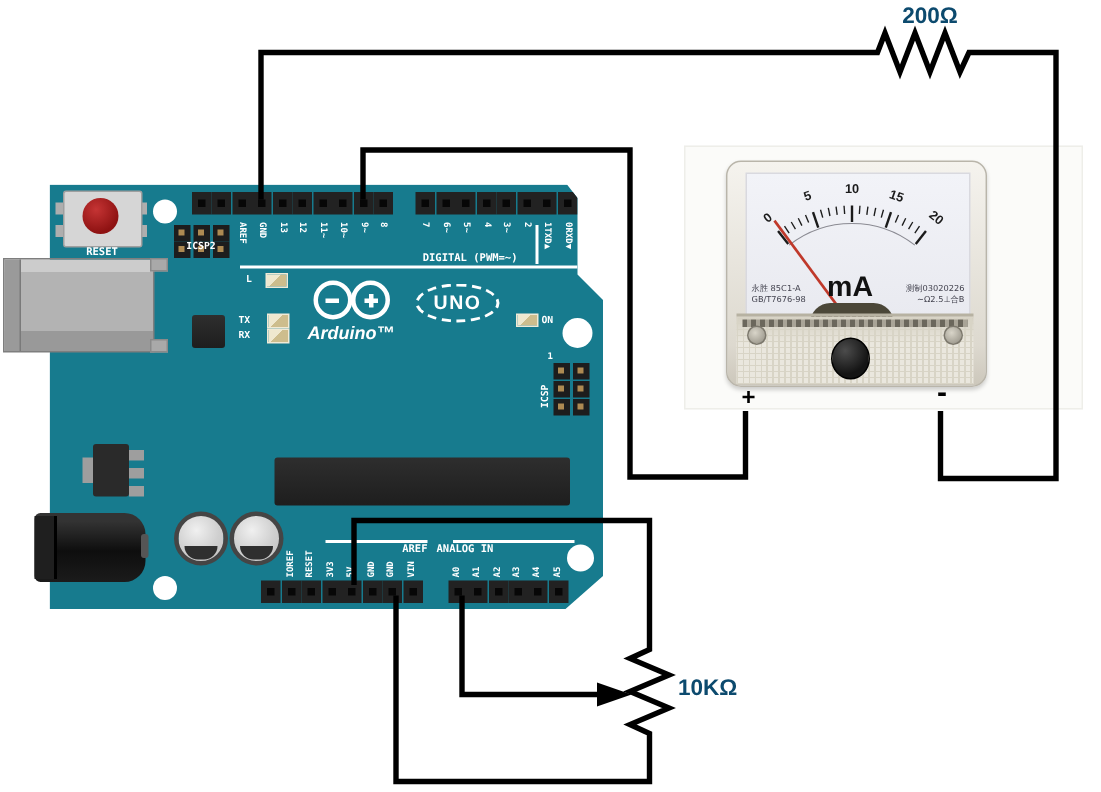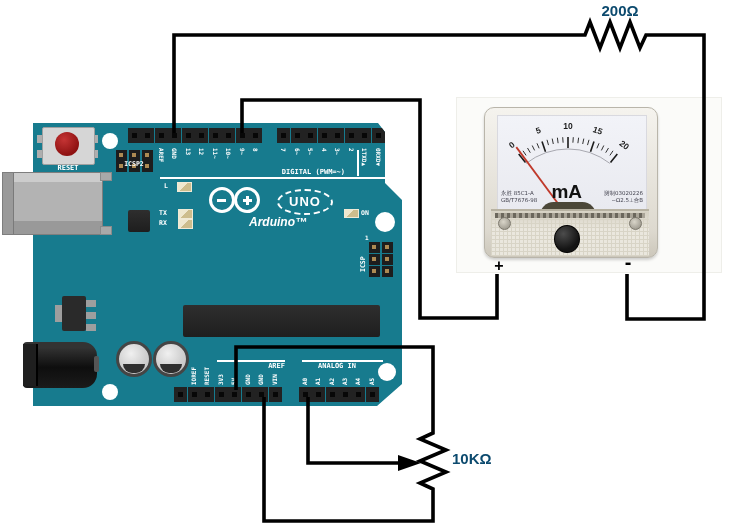--- a/index.html
+++ b/index.html
@@ -23,21 +23,21 @@
   .sline{position:absolute;height:1.5px;background:#fff;}
   .hole{position:absolute;background:#fff;border-radius:50%;}
   .led{position:absolute;width:13px;height:8px;border:1px solid #f0ead6;
        background:linear-gradient(135deg,#efe8cf 0 45%,#cdbd8d 45%);}
   .logo-circle{position:absolute;width:26px;height:26px;border:3.5px solid #fff;border-radius:50%;box-sizing:border-box;}
   .bar{position:absolute;background:#fff;}
   .uno-oval{position:absolute;left:244px;top:66px;width:56px;height:26px;border:2px dashed #fff;
             border-radius:50%;box-sizing:border-box;color:#fff;text-align:center;
             font:bold 13px/22px "Liberation Sans",sans-serif;letter-spacing:1px;}
   .arduino-txt{position:absolute;left:172px;top:92px;color:#fff;
-               font:bold italic 12px/14px "Liberation Sans",sans-serif;margin-left:44px;}
+               font:bold italic 12px/14px "Liberation Sans",sans-serif;}
   .chip{position:absolute;background:linear-gradient(#2e2e2e,#1e1e1e);border-radius:2px;}
   .cap{position:absolute;width:36px;height:36px;border-radius:50%;border:3px solid #454545;box-sizing:border-box;
        background:radial-gradient(circle at 40% 32%,#f0f0f0,#cfcfcf 55%,#bfbfbf);}
   .cap::after{content:"";position:absolute;left:4px;right:4px;bottom:1px;height:9px;background:#2f2f2f;
               border-radius:0 0 12px 12px;}
   .reset-btn{position:absolute;left:9px;top:4px;width:51px;height:36px;background:#d6d6d6;
              border:1px solid #9f9f9f;border-radius:2px;}
   .nub{position:absolute;width:6px;height:8px;background:#aeaeae;}
   .reset-red{position:absolute;left:22px;top:9px;width:24px;height:24px;border-radius:50%;
              background:radial-gradient(circle at 38% 32%,#c53434,#8e1212 70%);}
@@ -175,21 +175,21 @@
         <div class="pin" style="left: 332.5px; top: 264px;"></div>
         <div class="vlabel vbot" style="left: 326px; top: 245px;">A5</div>
       </div>
 
     <div class="sline" style="left:127px;top:54px;width:225px"></div>
     <div class="silk" style="left:200px;top:45px;width:112px;text-align:right">DIGITAL (PWM=~)</div>
     <div class="bar" style="left:324px;top:27px;width:1.5px;height:26px"></div>
     <div class="sline" style="left:184px;top:237px;width:68px"></div>
     <div class="silk" style="left:180px;top:239px;width:72px;text-align:right">AREF</div>
     <div class="sline" style="left:269px;top:237px;width:81px"></div>
-    <div class="silk" style="left:258px;top:239px;width:92px;text-align:center">ANALOG IN</div>
+    <div class="silk" style="left:258px;top:239px;width:92px;text-align:left">ANALOG IN</div>
 
     <div class="silk" style="left:131px;top:59px;font-size:6.5px">L</div>
     <div class="led" style="left:144px;top:59px"></div>
     <div class="silk" style="left:126px;top:86px;font-size:6.5px">TX</div>
     <div class="led" style="left:145px;top:86px"></div>
     <div class="silk" style="left:126px;top:96px;font-size:6.5px">RX</div>
     <div class="led" style="left:145px;top:96px"></div>
     <div class="led" style="left:311px;top:86px;height:7px"></div>
     <div class="silk" style="left:328px;top:86px;font-size:6.5px">ON</div>
 

